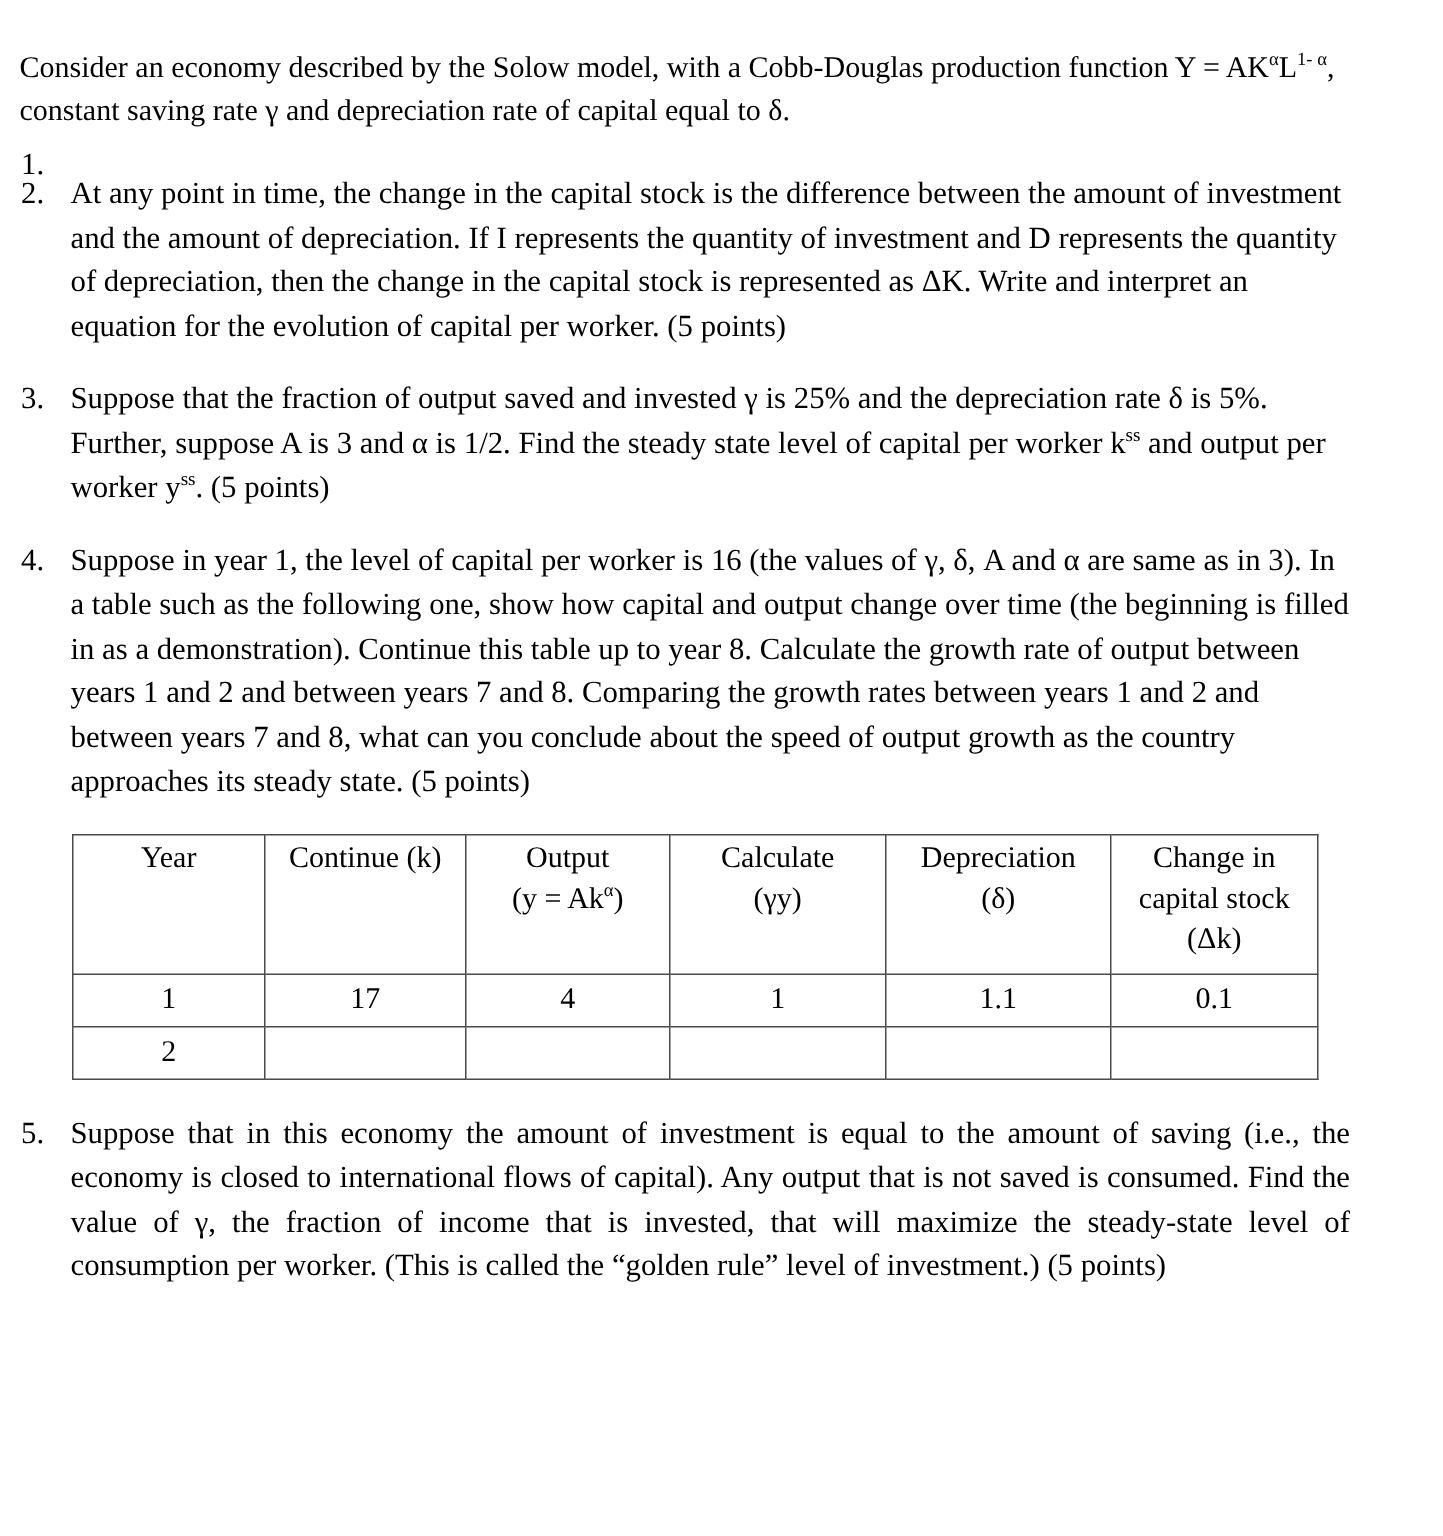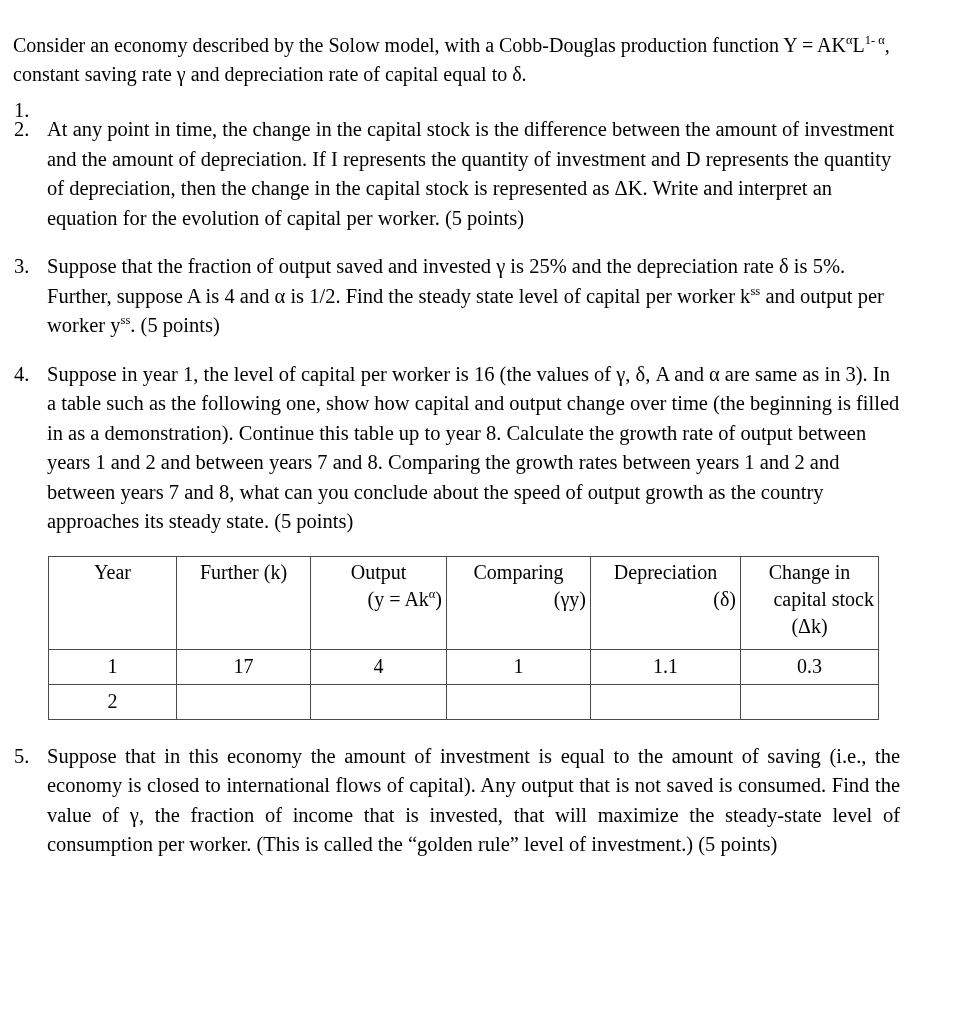--- a/index.html
+++ b/index.html
@@ -89,21 +89,21 @@
     height: 30px;
     vertical-align: middle;
   }
   col.c-year    { width: 128px; }
   col.c-capital { width: 134px; }
   col.c-output  { width: 136px; }
   col.c-invest  { width: 144px; }
   col.c-deprec  { width: 150px; }
   col.c-change  { width: 138px; }
   .hdr-l1 { display: block; }
-  .hdr-l2 { display: block; text-align: right; }
+  .hdr-l2 { display: block; }
   .hdr-l3 { display: block; }
 </style>
 </head>
 <body>
 
 <div class="page">
 
   <p class="intro"><span>Consider an economy described by the Solow model, with a Cobb-Douglas production function Y = AK</span><sup>α</sup><span>L</span><sup>1- α</sup><span>, constant saving rate γ and depreciation rate of capital equal to δ.</span></p>
 
   <div class="q-list">
@@ -111,21 +111,21 @@
     <div class="q-item">
       <span class="q-num">1.</span>
     </div>
 
     <div class="q-item">
       <span class="q-num">2.</span>
       <span>At any point in time, the change in the capital stock is the difference between the amount of investment and the amount of depreciation. If I represents the quantity of investment and D represents the quantity of depreciation, then the change in the capital stock is represented as ΔK. Write and interpret an equation for the evolution of capital per worker. (5 points)</span>
     </div>
 
     <div class="q-item">
-      <span class="q-num">3.</span><span>Suppose that the fraction of output saved and invested γ is 25% and the depreciation rate δ is 5%. Further, suppose A is 4 and α is 1/2. Find the steady state level of capital per worker k</span><sup>ss</sup><span> and output per worker y</span><sup>ss</sup><span>. (5 points)</span>
+      <span class="q-num">3.</span><span>Suppose that the fraction of output saved and invested γ is 25% and the depreciation rate δ is 5%. Further, suppose A is 3 and α is 1/2. Find the steady state level of capital per worker k</span><sup>ss</sup><span> and output per worker y</span><sup>ss</sup><span>. (5 points)</span>
     </div>
 
     <div class="q-item">
       <span class="q-num">4.</span>
       <span>Suppose in year 1, the level of capital per worker is 16 (the values of γ, δ, A and α are same as in 3). In a table such as the following one, show how capital and output change over time (the beginning is filled in as a demonstration). Continue this table up to year 8. Calculate the growth rate of output between years 1 and 2 and between years 7 and 8. Comparing the growth rates between years 1 and 2 and between years 7 and 8, what can you conclude about the speed of output growth as the country approaches its steady state. (5 points)</span>
     </div>
 
     <div class="table-wrap">
       <table class="solow">
         <colgroup>
@@ -135,49 +135,49 @@
           <col class="c-invest">
           <col class="c-deprec">
           <col class="c-change">
         </colgroup>
         <thead>
           <tr>
             <th>
               <span class="hdr-l1">Year</span>
             </th>
             <th>
-              <span class="hdr-l1">Further (k)</span>
+              <span class="hdr-l1">Continue (k)</span>
             </th>
             <th>
               <span class="hdr-l1">Output</span>
               <span class="hdr-l2"><span>(y = Ak</span><sup>α</sup><span>)</span></span>
             </th>
             <th>
-              <span class="hdr-l1">Comparing</span>
+              <span class="hdr-l1">Calculate</span>
               <span class="hdr-l2">(γy)</span>
             </th>
             <th>
               <span class="hdr-l1">Depreciation</span>
               <span class="hdr-l2">(δ)</span>
             </th>
             <th>
               <span class="hdr-l1">Change in</span>
               <span class="hdr-l2">capital stock</span>
               <span class="hdr-l3">(Δk)</span>
             </th>
           </tr>
         </thead>
         <tbody>
           <tr>
             <td>1</td>
             <td>17</td>
             <td>4</td>
             <td>1</td>
             <td>1.1</td>
-            <td>0.3</td>
+            <td>0.1</td>
           </tr>
           <tr>
             <td>2</td>
             <td></td>
             <td></td>
             <td></td>
             <td></td>
             <td></td>
           </tr>
         </tbody>

